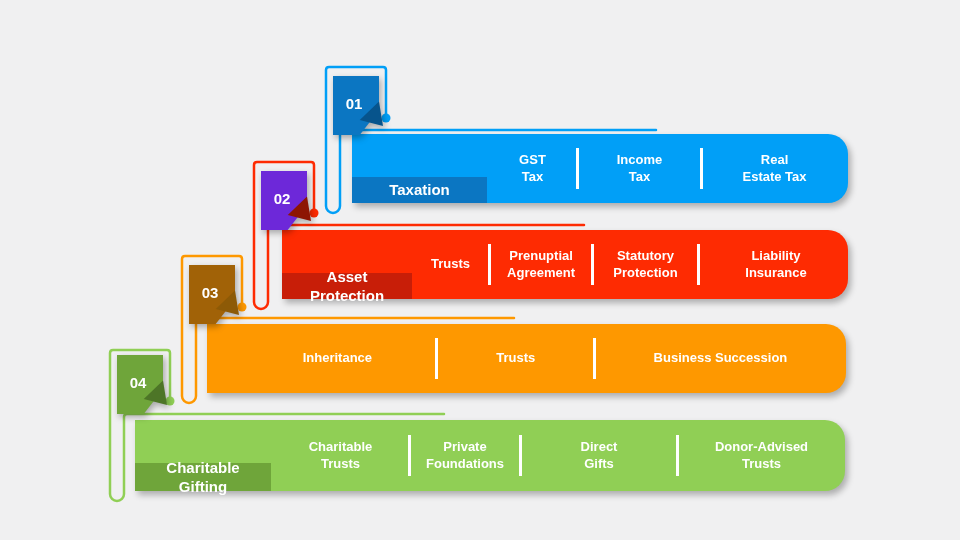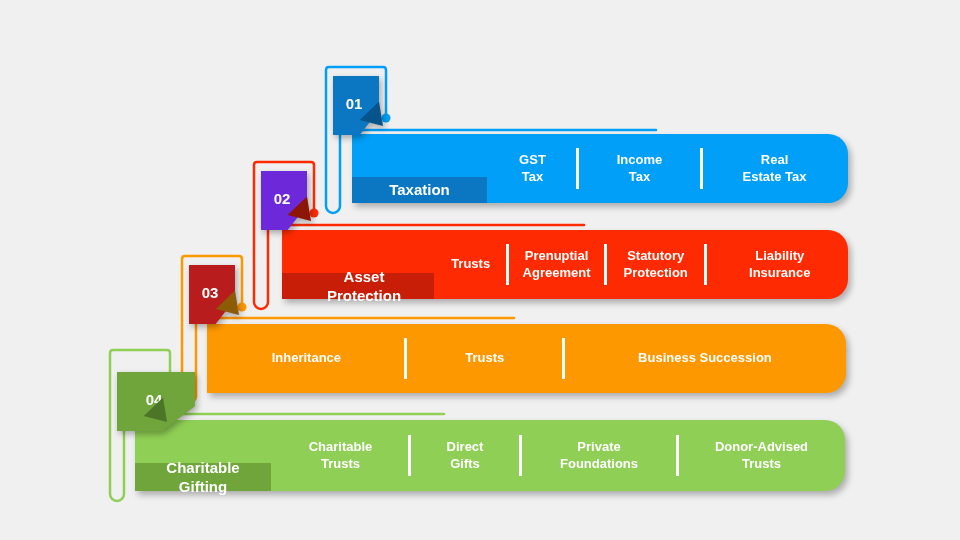--- a/index.html
+++ b/index.html
@@ -53,41 +53,41 @@
 
   
   .r0 .bar { left:352px; top:134px; width:496px; height:69px; }
   .r0 .label { width:135px; }
   .r0 .item:nth-child(1){ width:25.2%; }
   .r0 .item:nth-child(2){ width:34.1%; }
   .r0 .item:nth-child(3){ flex:1; }
   .r0 .badge { left:333px; top:76px; }
 
   .r1 .bar { left:282px; top:230px; width:566px; height:69px; }
-  .r1 .label { width:140px;padding-left:12px; }
+  .r1 .label { width:130px; }
   .r1 .item:nth-child(1){ width:17.7%; }
   .r1 .item:nth-child(2){ width:23.8%; }
   .r1 .item:nth-child(3){ width:24.1%; }
   .r1 .item:nth-child(4){ flex:1;padding-left:6px; }
   .r1 .badge { left:261px; top:171px; }
 
   .r2 .bar { left:207px; top:324px; width:639px; height:69px; }
   .r2 .label { width:134px; }
-  .r2 .item:nth-child(1){ width:31.1%; }
+  .r2 .item:nth-child(1){ width:31.1%;padding-left:31px; }
   .r2 .item:nth-child(2){ width:24.75%; }
   .r2 .item:nth-child(3){ flex:1; }
   .r2 .badge { left:189px; top:265px; }
 
   .r3 .bar { left:135px; top:420px; width:710px; height:71px; }
   .r3 .label { width:136px; }
   .r3 .item:nth-child(1){ width:24.2%; }
   .r3 .item:nth-child(2){ width:19.2%; }
   .r3 .item:nth-child(3){ width:27.5%; }
   .r3 .item:nth-child(4){ flex:1; }
-  .r3 .badge { left:117px; top:372px;padding-left:32px; }
+  .r3 .badge { left:117px; top:355px; }
 </style>
 </head>
 <body>
 
 <div class="stage">
 
   <svg class="connectors" width="960" height="540">
     <path d="M386,118 L386,70 Q386,67 383,67 L329,67 Q326,67 326,70 L326,206 A7,7 0 0 0 340,206 L340,133 Q340,130 343,130 L656,130" stroke="#019ff7"></path>
     <circle cx="386" cy="118" r="4.5" fill="#019ff7"></circle>
     <path d="M314,213 L314,165 Q314,162 311,162 L257,162 Q254,162 254,165 L254,302 A7,7 0 0 0 268,302 L268,228 Q268,225 271,225 L584,225" stroke="#fe2b02"></path>
@@ -135,21 +135,21 @@
         <div class="item sep">Statutory
 Protection</div>
         <div class="item">Liability
 Insurance</div>
       </div>
     </div>
   </div>
 
   <div class="row r2">
     <div class="badge">
-      <div class="face" style="background: #b91c1c;">
+      <div class="face" style="background: #a16207;">
         <span>03</span>
       </div>
       <div class="fold" style="background: rgb(141, 90, 6);"></div>
     </div>
     <div class="bar" style="background: rgb(254, 152, 0);">
       <div class="items">
         <div class="item sep">Inheritance</div>
         <div class="item sep">Trusts</div>
         <div class="item">Business Succession</div>
       </div>
@@ -162,22 +162,22 @@
         <span>04</span>
       </div>
       <div class="fold" style="background: rgb(77, 117, 39);"></div>
     </div>
     <div class="bar" style="background: rgb(144, 207, 85);">
       <div class="label" style="background: rgb(111, 165, 58);">Charitable
 Gifting</div>
       <div class="items">
         <div class="item sep">Charitable
 Trusts</div>
+        <div class="item sep">Private
+Foundations</div>
         <div class="item sep">Direct
 Gifts</div>
-        <div class="item sep">Private
-Foundations</div>
         <div class="item">Donor-Advised
 Trusts</div>
       </div>
     </div>
   </div>
 </div>
 
 </body></html>

